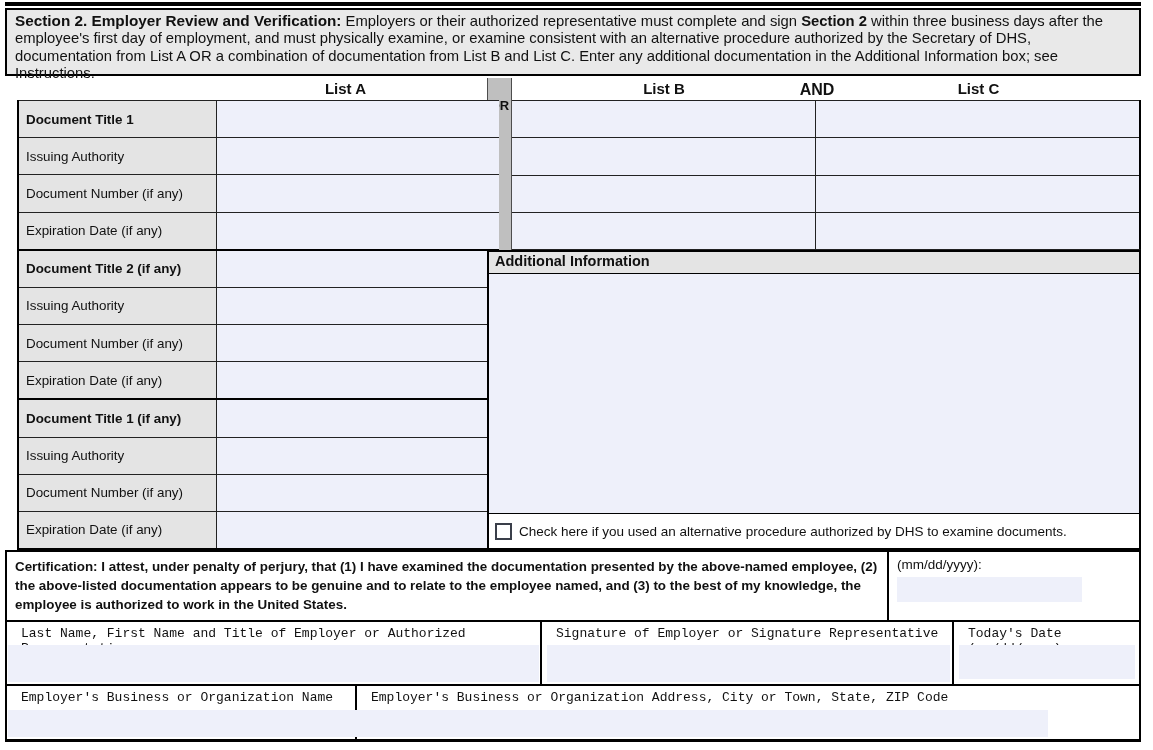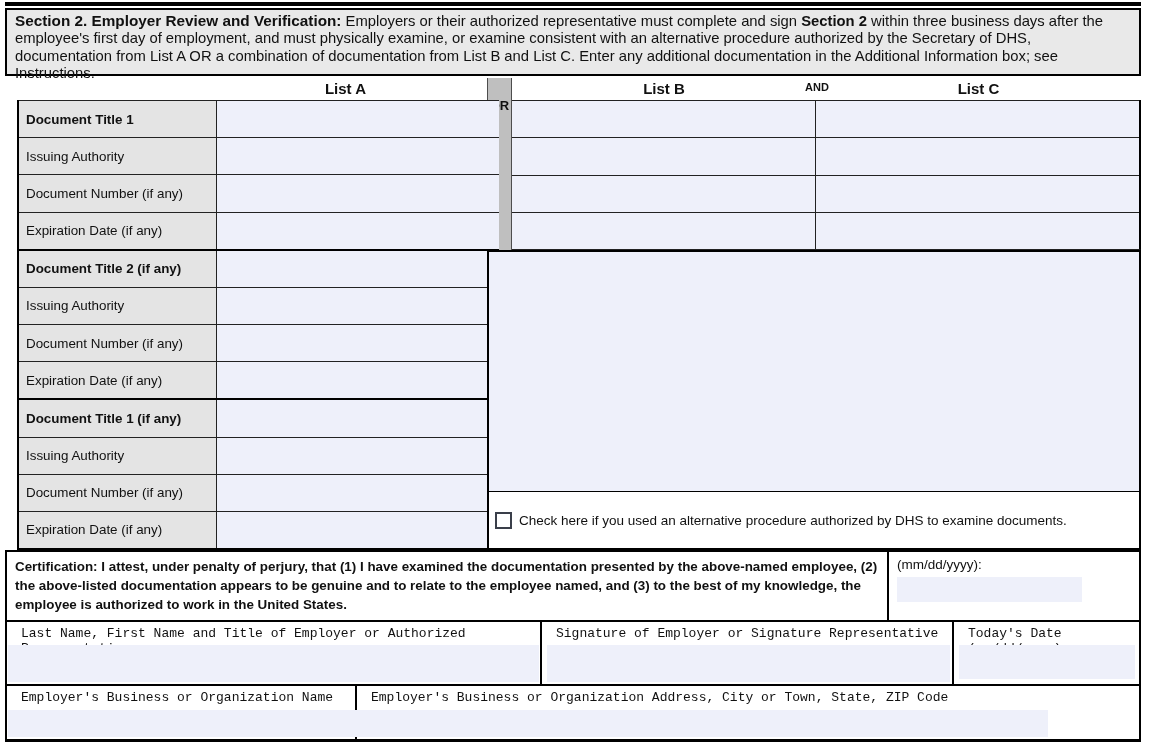--- a/index.html
+++ b/index.html
@@ -15,21 +15,21 @@
     background:#e9e9e9; border:2px solid #000; padding:2px 8px 0 8px;
     font-size:14.8px; line-height:17.4px; color:#111; }
   #sec2-box .ttl { font-weight:bold; font-size:15.3px; }
   #sec2-box b { font-weight:bold; }
 
   
   .list-hdr { position:absolute; top:80px; font-weight:bold; font-size:15px; text-align:center; }
   #hdr-list-a { left:204px; width:283px; }
   #hdr-list-b { left:512px; width:304px; }
   #hdr-list-c { left:816px; width:325px; }
-  #hdr-and    { left:787px; width:60px;  font-size:11px; top:81px; }
+  #hdr-and    { left:787px; width:60px;  font-size:16px; top:81px; }
 
   
   #or-strip { position:absolute; left:487px; top:78px; width:25px; height:172px;
     background:#bfbfbf; border-left:1px solid #4d4d4d; border-right:1px solid #4d4d4d;
     text-align:center; font-weight:bold; font-size:13px; padding-top:20px; }
 
   
   #left-grid { position:absolute; left:17px; top:100px; width:482px; height:450px;
     display:flex; flex-direction:column; border-left:2px solid #000; border-bottom:2px solid #000; }
   .drow { flex:1; display:flex; border-top:1px solid #222; }
@@ -170,20 +170,21 @@
       <input class="binput" value="" style="">
       <input class="cinput" value="" style="">
     </div>
     <div class="bcrow">
       <input class="binput" value="" style="">
       <input class="cinput" value="" style="">
     </div>
   </div>
 
   <div id="addl-box">
+    <div id="addl-hdr">Additional Information</div>
     <textarea id="addl-text" style=""></textarea>
     <div id="cbx-row">
       <span class="cbx"></span>
       <span id="cbx-label">Check here if you used an alternative procedure authorized by DHS to examine documents.</span>
     </div>
   </div>
 
   <div id="cert-row">
     <div id="cert-text">Certification:  I attest, under penalty of perjury, that (1) I have examined the documentation presented by the above-named employee, (2) the above-listed documentation appears to be genuine and to relate to the employee named, and (3) to the best of my knowledge, the employee is authorized to work in the United States.</div>
     <div id="first-day-cell" class="cell">

